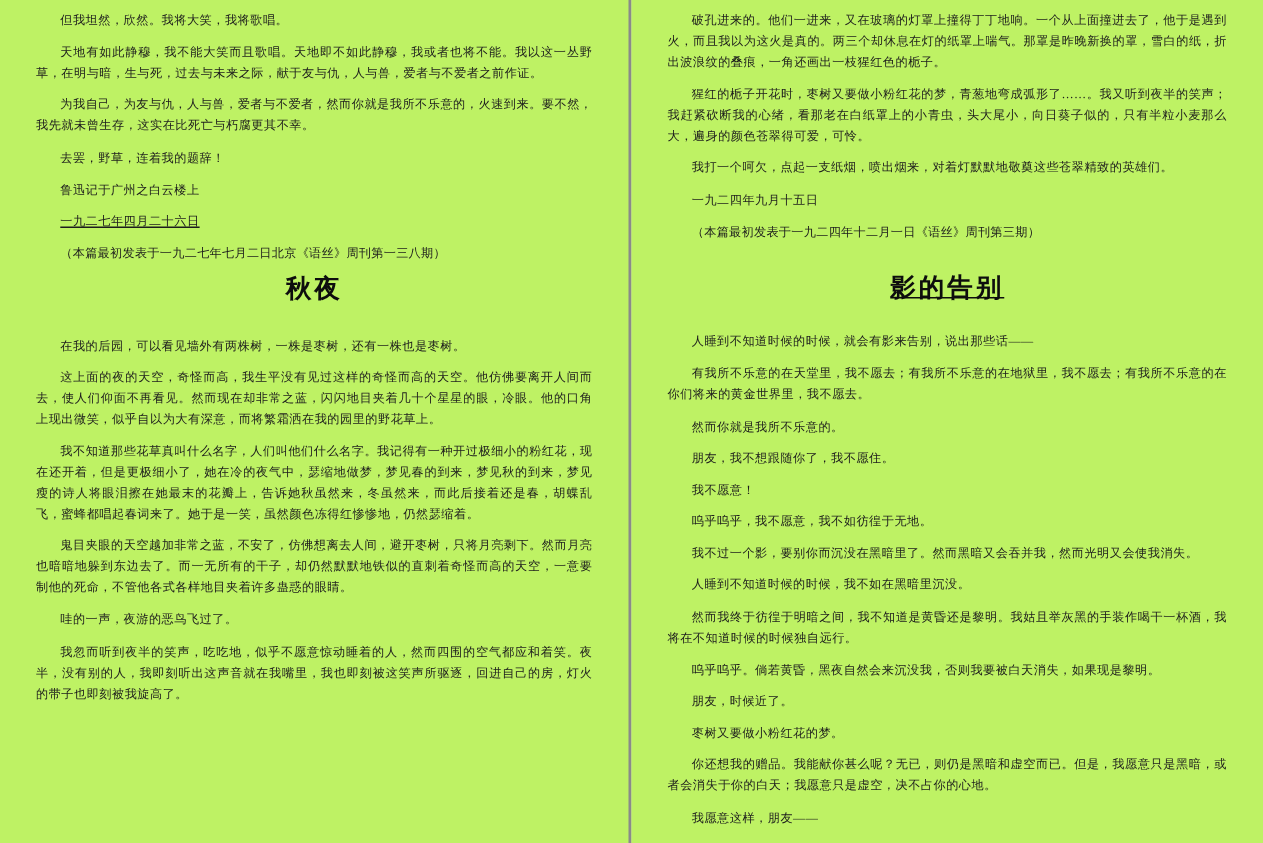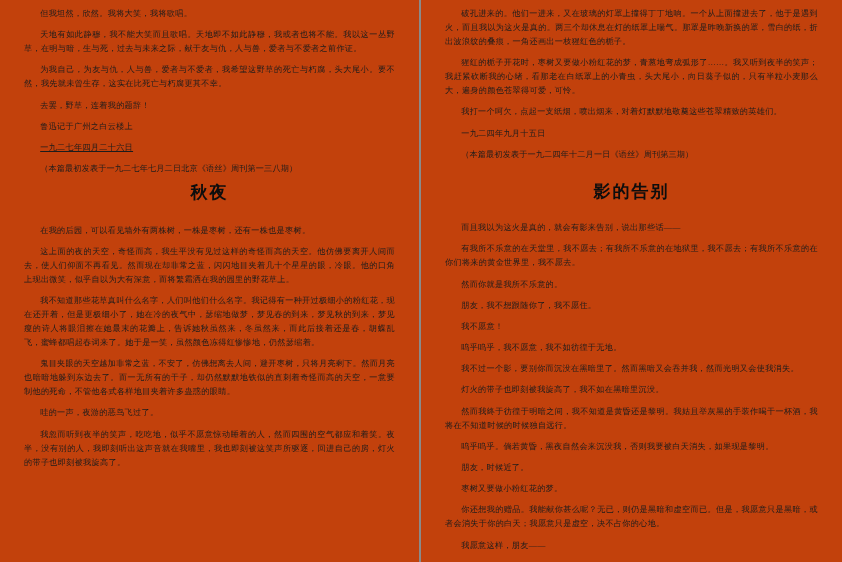--- a/index.html
+++ b/index.html
@@ -18,21 +18,21 @@
   }
   .spread {
     display: flex;
     width: 842px;
     height: 562px;
     background: #ffffff;
   }
   .page {
     width: 421px;
     height: 562px;
-    background: #c2410c;
+    background: #bef264;
     position: relative;
     overflow: hidden;
     padding: 7px 24px 6px 24px;
   }
   .page-left {
     border-right: 2px solid #8a8a8a;
   }
   .page-right { }
 
   .doc-body {
@@ -73,33 +73,33 @@
     padding: 0;
     text-align: center;
     font-size: 17px;
     font-weight: bold;
     letter-spacing: 2px;
     line-height: 1.2;
     font-family: "Liberation Serif", "DejaVu Serif", serif;
     color: #0d0d0d;
   }
   .title-block-1 { margin-bottom: 20px; }
-  .title-block-2 { margin-top: 20px; margin-bottom: 19px; }
+  .title-block-2 { margin-top: 20px; margin-bottom: 19px; text-decoration: underline; }
 </style>
 </head>
 <body>
 
 <div class="spread">
 
   <div class="page page-left">
     <div class="doc-body">
 
       <p class="para">但我坦然，欣然。我将大笑，我将歌唱。</p>
       <p class="para">天地有如此静穆，我不能大笑而且歌唱。天地即不如此静穆，我或者也将不能。我以这一丛野草，在明与暗，生与死，过去与未来之际，献于友与仇，人与兽，爱者与不爱者之前作证。</p>
-      <p class="para">为我自己，为友与仇，人与兽，爱者与不爱者，我希望这野草的死亡与朽腐，头大尾小。要不然，我先就未曾生存，这实在比死亡与朽腐更其不幸。</p>
+      <p class="para">为我自己，为友与仇，人与兽，爱者与不爱者，然而你就是我所不乐意的，火速到来。要不然，我先就未曾生存，这实在比死亡与朽腐更其不幸。</p>
       <p class="para">去罢，野草，连着我的题辞！</p>
 
       <p class="para sig sig-first">鲁迅记于广州之白云楼上</p>
       <p class="para sig sig-second">一九二七年四月二十六日</p>
 
       <p class="para pubnote">（本篇最初发表于一九二七年七月二日北京《语丝》周刊第一三八期）</p>
 
       <h1 class="chapter-title title-block-1">秋夜</h1>
 
       <p class="para">在我的后园，可以看见墙外有两株树，一株是枣树，还有一株也是枣树。</p>
@@ -118,28 +118,28 @@
       <p class="para">破孔进来的。他们一进来，又在玻璃的灯罩上撞得丁丁地响。一个从上面撞进去了，他于是遇到火，而且我以为这火是真的。两三个却休息在灯的纸罩上喘气。那罩是昨晚新换的罩，雪白的纸，折出波浪纹的叠痕，一角还画出一枝猩红色的栀子。</p>
       <p class="para">猩红的栀子开花时，枣树又要做小粉红花的梦，青葱地弯成弧形了……。我又听到夜半的笑声；我赶紧砍断我的心绪，看那老在白纸罩上的小青虫，头大尾小，向日葵子似的，只有半粒小麦那么大，遍身的颜色苍翠得可爱，可怜。</p>
       <p class="para">我打一个呵欠，点起一支纸烟，喷出烟来，对着灯默默地敬奠这些苍翠精致的英雄们。</p>
 
       <p class="para sig sig-first">一九二四年九月十五日</p>
 
       <p class="para pubnote">（本篇最初发表于一九二四年十二月一日《语丝》周刊第三期）</p>
 
       <h1 class="chapter-title title-block-2">影的告别</h1>
 
-      <p class="para">而且我以为这火是真的，就会有影来告别，说出那些话——</p>
+      <p class="para">人睡到不知道时候的时候，就会有影来告别，说出那些话——</p>
       <p class="para">有我所不乐意的在天堂里，我不愿去；有我所不乐意的在地狱里，我不愿去；有我所不乐意的在你们将来的黄金世界里，我不愿去。</p>
       <p class="para">然而你就是我所不乐意的。</p>
       <p class="para">朋友，我不想跟随你了，我不愿住。</p>
       <p class="para">我不愿意！</p>
       <p class="para">呜乎呜乎，我不愿意，我不如彷徨于无地。</p>
       <p class="para">我不过一个影，要别你而沉没在黑暗里了。然而黑暗又会吞并我，然而光明又会使我消失。</p>
-      <p class="para">灯火的带子也即刻被我旋高了，我不如在黑暗里沉没。</p>
+      <p class="para">人睡到不知道时候的时候，我不如在黑暗里沉没。</p>
       <p class="para">然而我终于彷徨于明暗之间，我不知道是黄昏还是黎明。我姑且举灰黑的手装作喝干一杯酒，我将在不知道时候的时候独自远行。</p>
       <p class="para">呜乎呜乎。倘若黄昏，黑夜自然会来沉没我，否则我要被白天消失，如果现是黎明。</p>
       <p class="para">朋友，时候近了。</p>
       <p class="para">枣树又要做小粉红花的梦。</p>
       <p class="para">你还想我的赠品。我能献你甚么呢？无已，则仍是黑暗和虚空而已。但是，我愿意只是黑暗，或者会消失于你的白天；我愿意只是虚空，决不占你的心地。</p>
       <p class="para">我愿意这样，朋友——</p>
       <p class="para">我独自远行，不但没有你，并且再没有别的影在黑暗里。只有我被黑暗沉没，那世界全属于我自己。</p>
 
     </div>
   </div>

